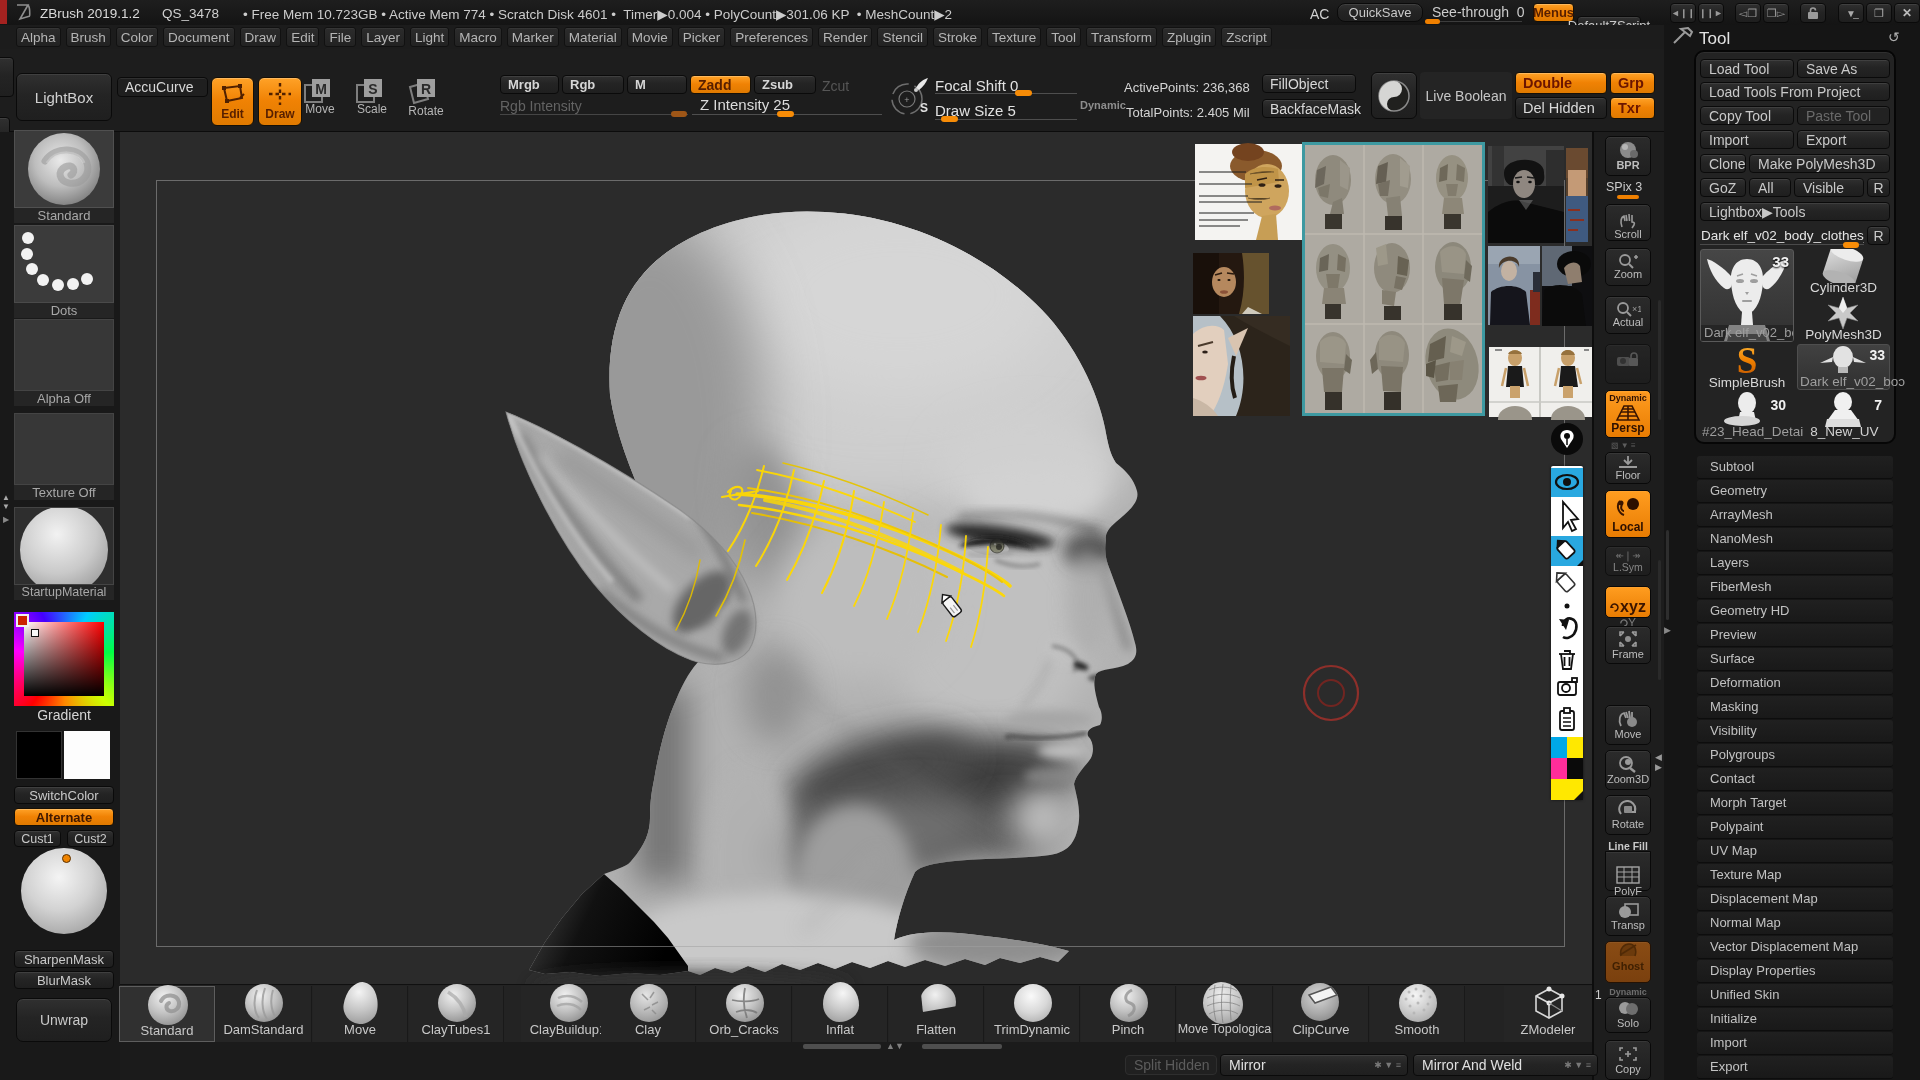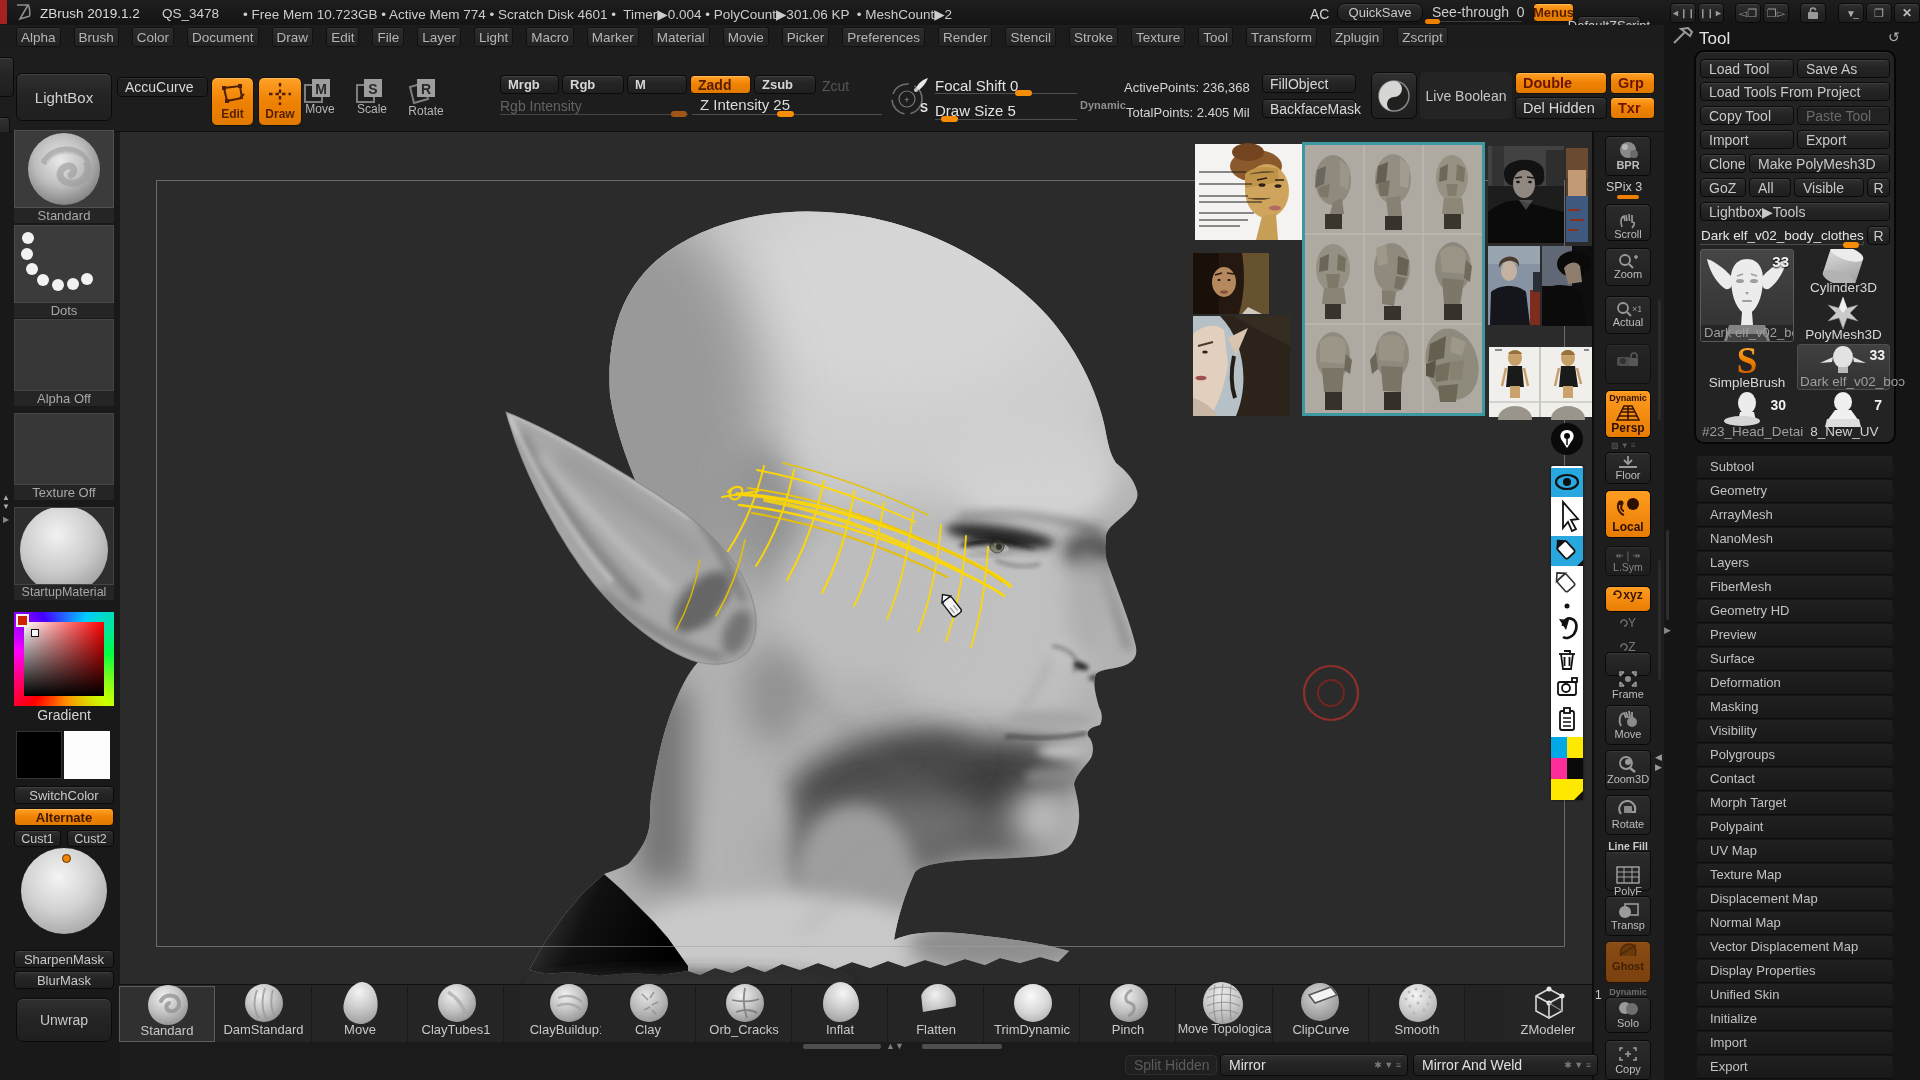--- a/index.html
+++ b/index.html
@@ -1,19 +1,19 @@
 <!DOCTYPE html>
 <html><head><meta charset="utf-8"><style>
 *{margin:0;padding:0;box-sizing:border-box}
 html,body{width:1920px;height:1080px;overflow:hidden;background:#1b1b1b;font-family:"Liberation Sans",sans-serif;-webkit-font-smoothing:antialiased}
 .abs{position:absolute}
 .b{position:absolute;background:linear-gradient(180deg,#303030,#242424 45%,#1f1f1f);border:1px solid #0a0a0a;border-radius:4px;box-shadow:inset 0 1px 0 rgba(255,255,255,.08);color:#c9c9c9;font-size:13px;display:flex;align-items:center;justify-content:center;white-space:nowrap}
 .ob{position:absolute;background:linear-gradient(180deg,#ffa227,#f08204 48%,#e07a00);border:1px solid #161006;border-radius:4px;box-shadow:inset 0 1px 0 rgba(255,255,255,.25);color:#571f00;font-weight:700;font-size:13px;display:flex;align-items:center;justify-content:center;white-space:nowrap}
 .t{position:absolute;white-space:nowrap}
-#menus{position:absolute;left:16px;top:27px;display:flex;gap:13px}
+#menus{position:absolute;left:16px;top:27px;display:flex;gap:5px}
 #menus div{height:20px;line-height:19px;padding:0 4px;background:linear-gradient(180deg,#2c2c2c,#222);border:1px solid #111;border-radius:3px;color:#b5b5b5;font-size:13.5px;box-shadow:inset 0 1px 0 rgba(255,255,255,.05)}
 .thumblabel{position:absolute;left:14px;width:100px;height:15px;background:#252525;color:#a8a8a8;font-size:13px;text-align:center;line-height:15px}
 .secthead{position:absolute;left:1697px;width:196px;height:22px;background:linear-gradient(180deg,#202020,#191919);border-radius:3px;color:#c2c2c2;font-size:13px;line-height:22px;padding-left:13px;box-shadow:0 1px 0 #0d0d0d}
 .traycell{position:absolute;top:986px;height:56px;background:#252525;border-right:1px solid #191919}
 .traylab{position:absolute;width:100%;text-align:center;top:36px;color:#c8c8c8;font-size:13px}
 .sph{position:absolute;width:38px;height:38px;border-radius:50%;background:radial-gradient(circle at 40% 30%,#f1f1f1,#c2c2c2 45%,#8d8d8d 85%,#777)}
 .shelfbtn{position:absolute;left:1605px;width:46px;background:linear-gradient(180deg,#2b2b2b,#1f1f1f);border:1px solid #090909;border-radius:5px;box-shadow:inset 0 1px 0 rgba(255,255,255,.06);color:#bdbdbd;font-size:11px;text-align:center}
 .oshelf{background:linear-gradient(180deg,#ff9d20,#e87c02);color:#4c1d00;font-weight:700}
 </style></head><body>
 
@@ -702,31 +702,31 @@
       </svg><div style="margin-top:-2px">Floor</div></div>
 <div class="shelfbtn oshelf" style="top:490px;height:48px;padding-top:6px"><svg width="28" height="22" viewBox="0 0 28 22">
         <circle cx="19" cy="7" r="6" fill="#2d1000"></circle>
         <path d="M6 4 C2 8 4 16 10 18 M8 8 C6 11 8 14 10 14" stroke="#3a1500" stroke-width="2" fill="none"></path>
         <circle cx="7" cy="6" r="2.5" fill="#3a1500"></circle>
       </svg><div style="color:#2d1000;font-weight:700;font-size:12px;margin-top:-1px">Local</div></div>
 <div class="shelfbtn" style="top:546px;height:30px;padding-top:3px;opacity:.65">
       <div style="color:#9a9a9a;font-size:10px">↞❘↠</div>
       <div style="font-size:10.5px">L.Sym</div>
     </div>
-<div class="shelfbtn oshelf" style="top:586px;height:26px;padding-top:1px;font-size:12px;font-weight:700;color:#3a1500"><svg width="9" height="9" viewBox="0 0 9 9" style="margin-right:1px">
+<div class="shelfbtn oshelf" style="top:586px;height:32px;padding-top:11px;font-size:16px;font-weight:700;color:#3a1500"><svg width="9" height="9" viewBox="0 0 9 9" style="margin-right:1px">
         <path d="M1 5 A3.5 3.5 0 1 1 4.5 8" stroke="#3a1500" stroke-width="1.5" fill="none"></path>
         <path d="M1 2 L1 5 L4 5" fill="#3a1500"></path>
       </svg>xyz</div>
 <div class="t" style="left:1612px;top:616px;width:32px;text-align:center;color:#787878;font-size:12px"><svg width="8" height="8" viewBox="0 0 9 9">
         <path d="M1 5 A3.5 3.5 0 1 1 4.5 8" stroke="#787878" stroke-width="1.5" fill="none"></path>
       </svg>Y</div>
 <div class="t" style="left:1612px;top:640px;width:32px;text-align:center;color:#787878;font-size:12px"><svg width="8" height="8" viewBox="0 0 9 9">
         <path d="M1 5 A3.5 3.5 0 1 1 4.5 8" stroke="#787878" stroke-width="1.5" fill="none"></path>
       </svg>Z</div>
-<div class="shelfbtn" style="top:652px;height:24px;padding-top:17px"><svg width="24" height="18" viewBox="0 0 24 18">
+<div class="shelfbtn" style="top:626px;height:38px;padding-top:3px"><svg width="24" height="18" viewBox="0 0 24 18">
         <g stroke="#9a9a9a" stroke-width="1.6" fill="none">
           <path d="M4 6 L8 2 M4 6 V2 H8 M20 6 L16 2 M20 6 V2 H16 M4 12 L8 16 M4 12 V16 H8 M20 12 L16 16 M20 12 V16 H16"></path>
         </g>
         <circle cx="12" cy="9" r="3" fill="#8f8f8f"></circle>
       </svg><div style="margin-top:-2px">Frame</div></div>
 <div class="shelfbtn" style="top:705px;height:40px;padding-top:4px"><svg width="24" height="18" viewBox="0 0 24 18">
         <path d="M5 16 C2 10 4 4 8 3 L10 8 M10 2 L12 8 M13 1 L14 8 M16 2 L16 9" stroke="#9a9a9a" stroke-width="1.8" fill="none"></path>
         <circle cx="16" cy="12" r="5" fill="#8a8a8a"></circle>
       </svg><div style="margin-top:-2px">Move</div></div>
 <div class="shelfbtn" style="top:750px;height:40px;padding-top:4px"><svg width="24" height="18" viewBox="0 0 24 18">

